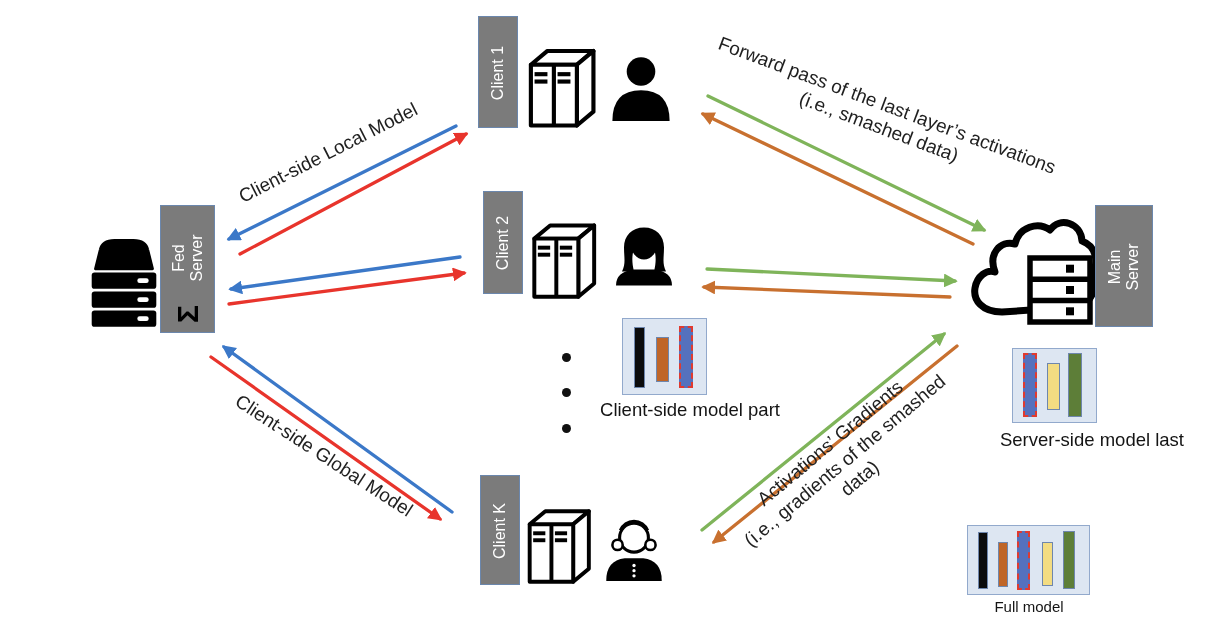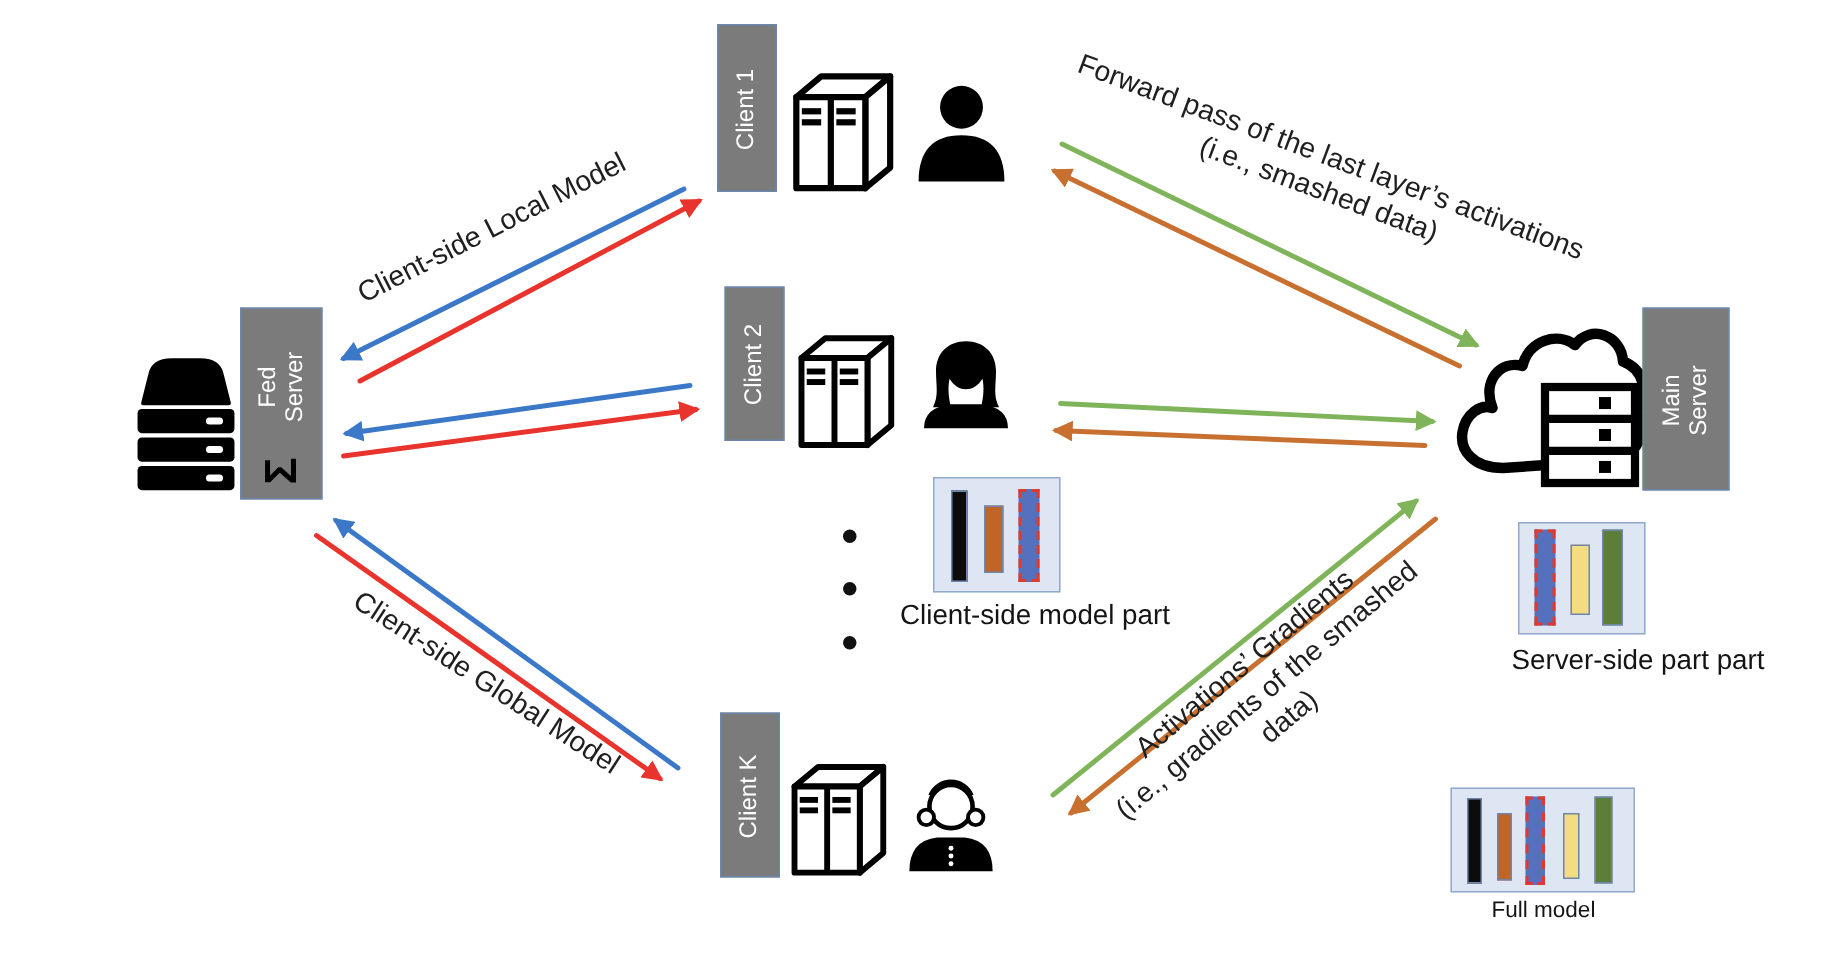--- a/index.html
+++ b/index.html
@@ -189,21 +189,21 @@
   <div class="model-box" style="left:622px;top:318px;width:85px;height:77px"></div>
   <div class="bar" style="left: 634px; top: 327px; width: 11px; height: 61px; background: rgb(12, 12, 12);"></div>
   <div class="bar" style="left: 656px; top: 337px; width: 13px; height: 45px; background: rgb(191, 101, 39);"></div>
   <div class="bar dashed" style="left: 679px; top: 326px; width: 14px; height: 62px; background: rgb(85, 113, 189);"></div>
   <div class="part-label" style="left:560px;top:399px;width:260px">Client-side model part</div>
 
   <div class="model-box" style="left:1012px;top:348px;width:85px;height:75px"></div>
   <div class="bar dashed" style="left: 1023px; top: 353px; width: 14px; height: 64px; background: rgb(85, 113, 189);"></div>
   <div class="bar" style="left: 1047px; top: 363px; width: 13px; height: 47px; background: rgb(243, 220, 130);"></div>
   <div class="bar" style="left: 1068px; top: 353px; width: 14px; height: 64px; background: rgb(93, 126, 56);"></div>
-  <div class="part-label" style="left:962px;top:429px;width:260px">Server-side part part</div>
+  <div class="part-label" style="left:962px;top:429px;width:260px">Server-side model last</div>
 
   <div class="model-box" style="left:967px;top:525px;width:123px;height:70px"></div>
   <div class="bar" style="left: 978px; top: 532px; width: 10px; height: 57px; background: rgb(12, 12, 12);"></div>
   <div class="bar" style="left: 998px; top: 542px; width: 10px; height: 45px; background: rgb(191, 101, 39);"></div>
   <div class="bar dashed" style="left: 1017px; top: 531px; width: 13px; height: 59px; background: rgb(85, 113, 189);"></div>
   <div class="bar" style="left: 1042px; top: 542px; width: 11px; height: 44px; background: rgb(243, 220, 130);"></div>
   <div class="bar" style="left: 1063px; top: 531px; width: 12px; height: 58px; background: rgb(93, 126, 56);"></div>
   <div class="part-label" style="left:929px;top:598px;width:200px;font-size:15px">Full model</div>
 
 </div>

